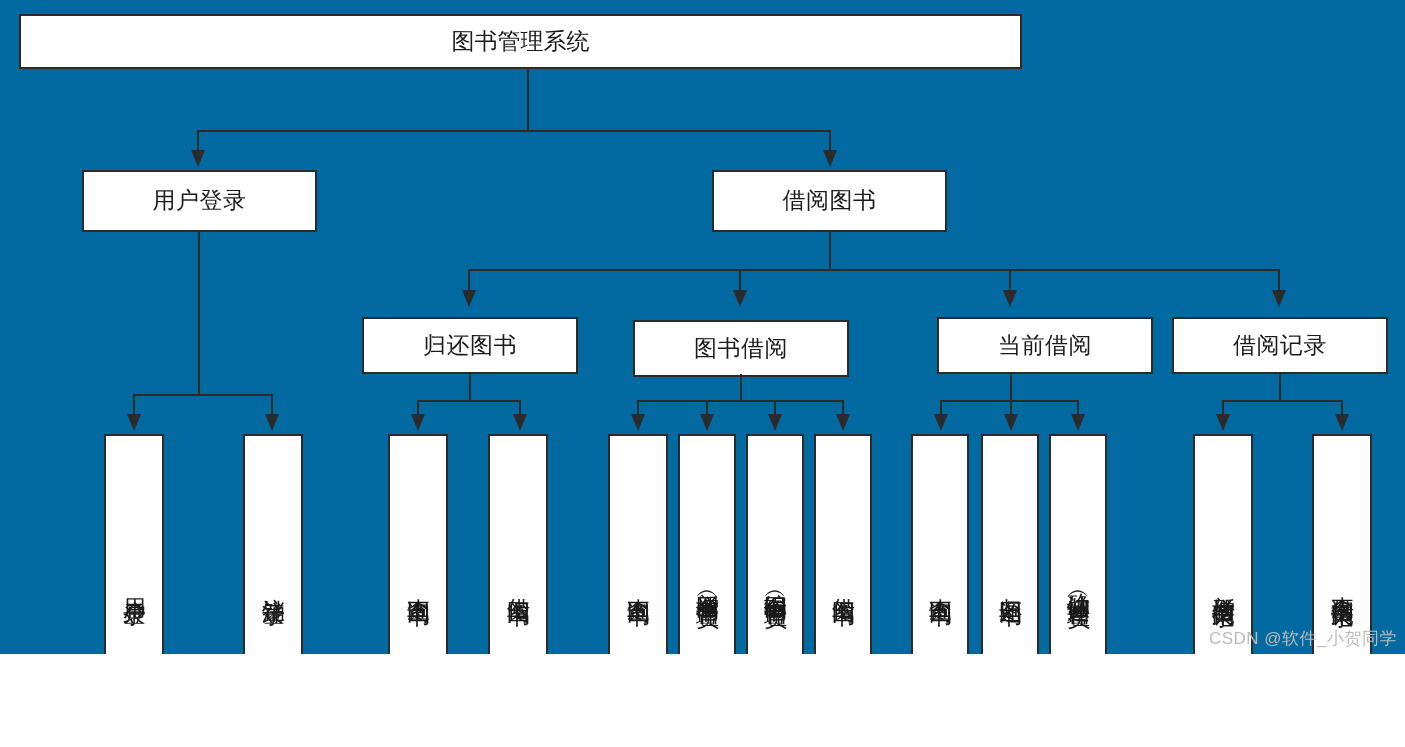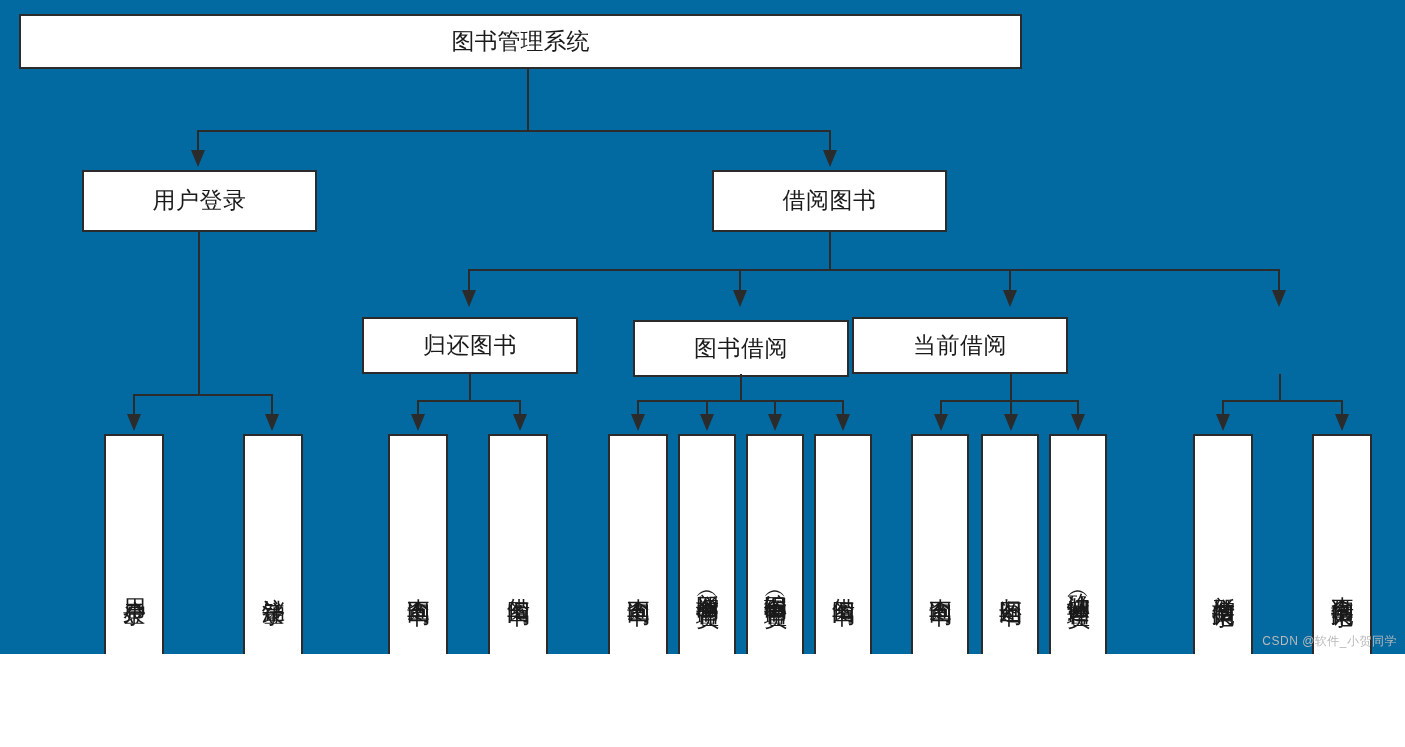--- a/index.html
+++ b/index.html
@@ -65,21 +65,21 @@
     width: 0;
     height: 0;
     border-left: 7px solid transparent;
     border-right: 7px solid transparent;
     border-top: 17px solid #2b2b2b;
   }
   #watermark {
     position: absolute;
     right: 8px;
     bottom: 4px;
-    font-size: 12px;
+    font-size: 17px;
     color: #b9b9b9;
     white-space: nowrap;
     letter-spacing: 0.5px;
   }
 </style>
 </head>
 <body>
 
 <div id="canvas">
 
@@ -120,22 +120,25 @@
   <div class="arrow" style="left:1003px; top:290px;"></div>
   <div class="ln v" style="left:1278px; top:269px; width:2px; height:24px;"></div>
   <div class="arrow" style="left:1272px; top:290px;"></div>
 
   <div class="node horiz" style="left:362px; top:317px; width:216px; height:57px;">
     <span>归还图书</span>
   </div>
   <div class="node horiz" style="left:633px; top:320px; width:216px; height:57px;">
     <span>图书借阅</span>
   </div>
-  <div class="node horiz" style="left:852px; top:317px; width:216px; height:57px;align-items:center;">
+  <div class="node horiz" style="left:937px; top:317px; width:216px; height:57px;align-items:center;">
     <span>当前借阅</span>
+  </div>
+  <div class="node horiz" style="left:1172px; top:317px; width:216px; height:57px;">
+    <span>借阅记录</span>
   </div>
 
   <div class="ln v" style="left:469px; top:374px; width:2px; height:27px;"></div>
   <div class="ln h" style="left:417px; top:400px; width:104px; height:2px;"></div>
   <div class="ln v" style="left:417px; top:400px; width:2px; height:17px;"></div>
   <div class="arrow" style="left:411px; top:414px;"></div>
   <div class="ln v" style="left:519px; top:400px; width:2px; height:17px;"></div>
   <div class="arrow" style="left:513px; top:414px;"></div>
 
   <div class="ln v" style="left:740px; top:374px; width:2px; height:27px;"></div>

